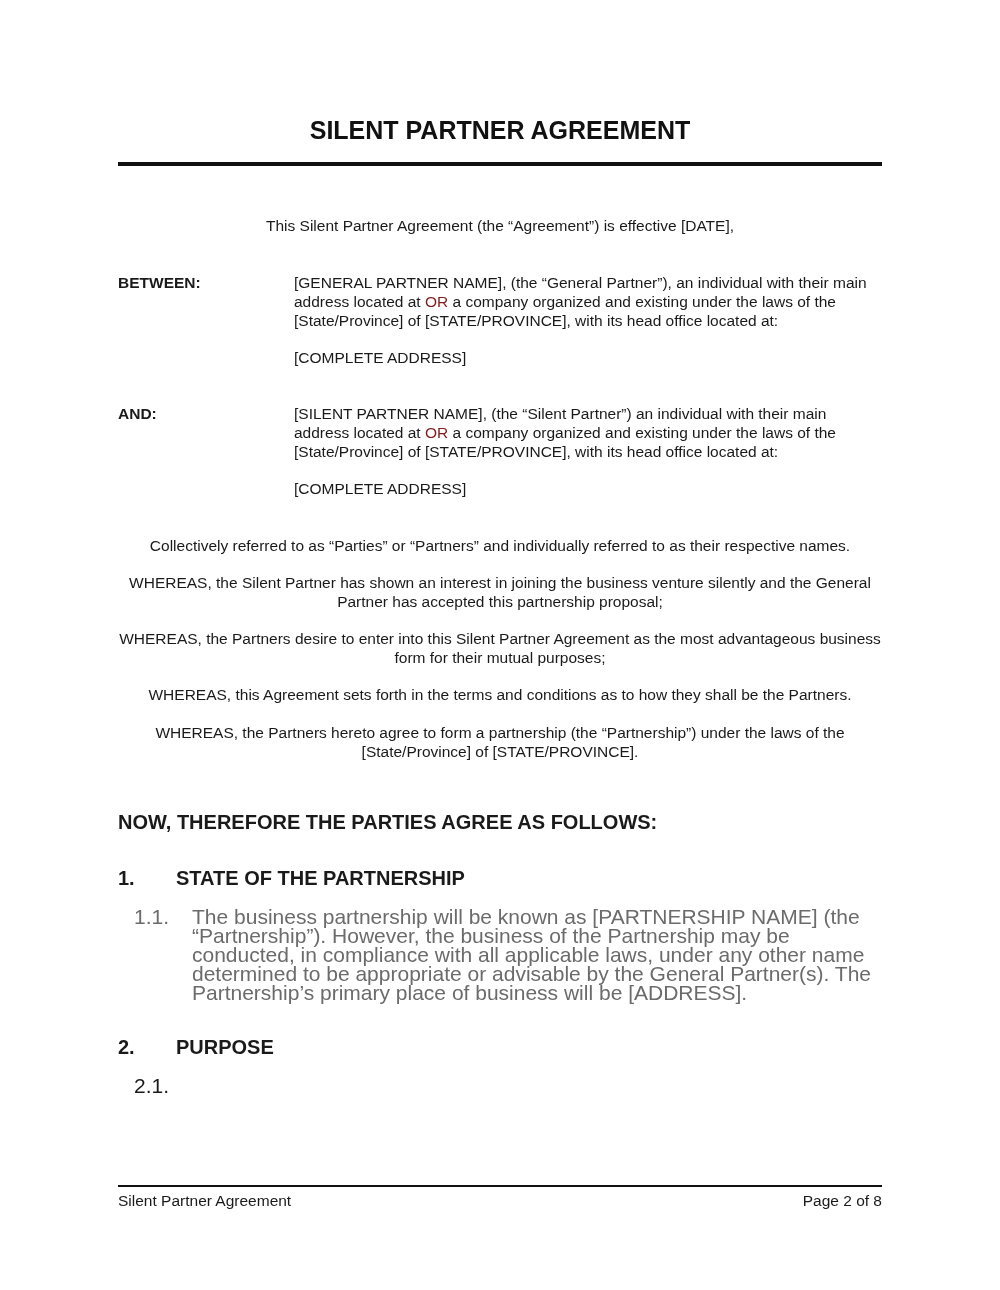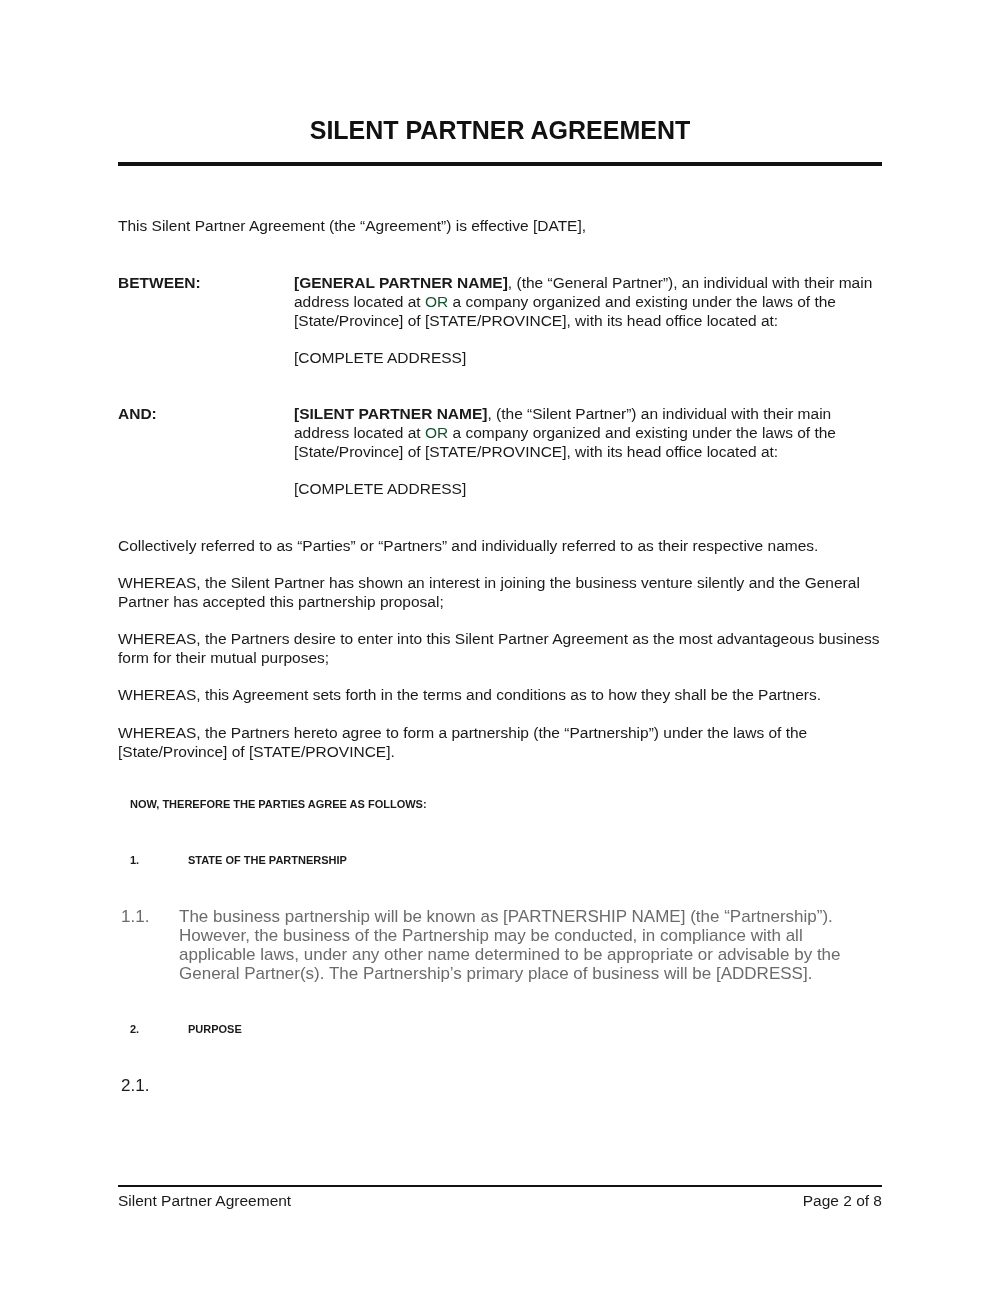--- a/index.html
+++ b/index.html
@@ -1,28 +1,28 @@
 <!DOCTYPE html>
 <html><head>
   <meta charset="utf-8">
   <style>
     html, body { margin: 0; padding: 0; background: #ffffff; }
     body { width: 1000px; height: 1290px; position: relative; font-family: "Liberation Sans", sans-serif; color: #1a1a1a; }
     .page { position: absolute; left: 118px; top: 0; width: 764px; }
     .title { position: absolute; top: 116px; left: 0; width: 764px; text-align: center; font-weight: bold; font-size: 25px; letter-spacing: 0; color: #111; }
     .title-rule { position: absolute; top: 162px; left: 0; width: 764px; height: 4px; background: #111; }
-    .p { position: absolute; left: 0; width: 764px; font-size: 15.5px; line-height: 19px; }
+    .p { position: absolute; left: 0; width: 764px; font-size: 15.5px; line-height: 19px; text-align: center; }
     .label { position: absolute; left: 0; font-weight: bold; font-size: 15.5px; line-height: 19px; }
     .party { position: absolute; left: 176px; width: 590px; font-size: 15.5px; line-height: 19px; }
-    .bold { font-weight: bold; text-align: center; }
-    .or { color: #14532d; }
-    .heading { position: absolute; left: 12px; font-weight: bold; font-size: 11px; line-height: 19px; }
+    .bold { font-weight: normal; text-align: center; }
+    .or { color: #7f1d1d; }
+    .heading { position: absolute; left: 0; font-weight: bold; font-size: 20px; line-height: 19px; margin-top: 18px; }
     .num { position: absolute; left: 0; width: 58px; }
     .htext { position: absolute; left: 58px; white-space: nowrap; }
-    .clause { position: absolute; left: 3px; width: 764px; font-size: 17px; line-height: 19px; }
+    .clause { position: absolute; left: 16px; width: 764px; font-size: 21px; line-height: 19px; }
     .clause .cnum { position: absolute; left: 0; width: 58px; }
     .clause .ctext { position: absolute; left: 58px; width: 700px; }
     .gray { color: #6b6b6b; }
     .footer-rule { position: absolute; top: 1185px; left: 0; width: 764px; height: 2px; background: #111; }
     .footer-left { position: absolute; top: 1191px; left: 0; font-size: 15.5px; line-height: 19px; }
     .footer-right { position: absolute; top: 1191px; right: 0; font-size: 15.5px; line-height: 19px; }
   </style>
 </head>
 <body>
 

